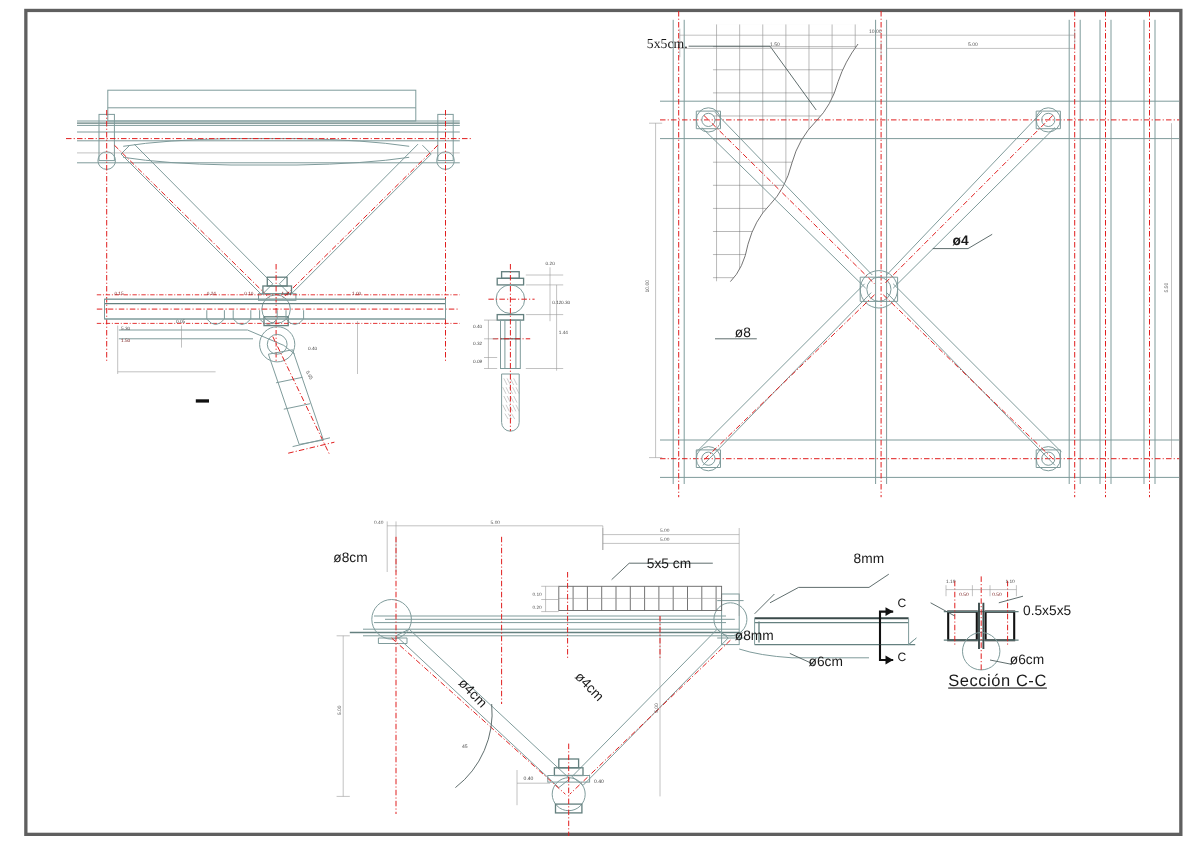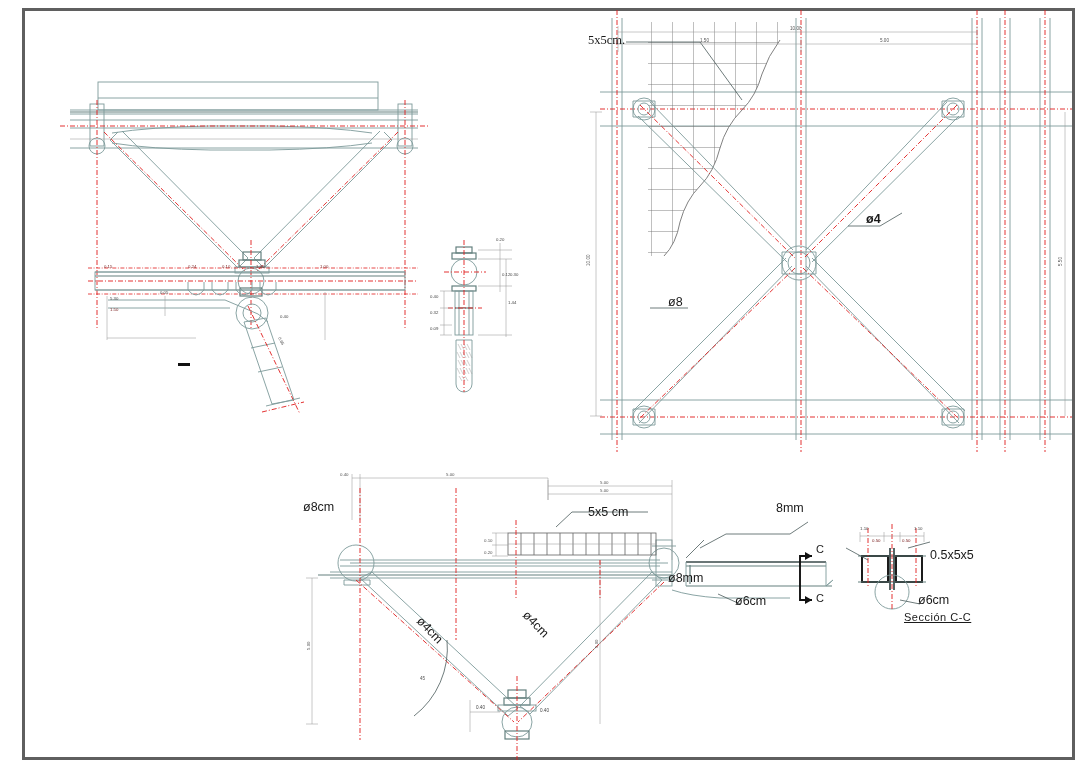--- a/index.html
+++ b/index.html
@@ -3,21 +3,21 @@
 <meta charset="utf-8">
 <style>
   html,body{margin:0;padding:0;background:#ffffff;}
   body{width:1087px;height:768px;overflow:hidden;font-family:"Liberation Sans",sans-serif;}
   #sheet{position:relative;width:1087px;height:768px;background:#ffffff;}
   #frame{position:absolute;left:22px;top:8px;width:1053px;height:752px;border:3px solid #5f5f5f;background:#ffffff;box-sizing:border-box;}
   #canvas{position:absolute;left:0;top:0;width:1087px;height:768px;}
   .lbl{position:absolute;color:#1a1a1a;font-family:"Liberation Sans",sans-serif;white-space:nowrap;}
   .lbl.big{font-size:12.5px;}
   .lbl.mid{font-size:11px;}
-  .lbl.sec{font-size:11px;text-decoration:underline;letter-spacing:.5px;margin-left:42px;}
+  .lbl.sec{font-size:15px;text-decoration:underline;letter-spacing:.5px;}
   .rot{transform-origin:0 0;}
 </style>
 </head>
 <body>
 
 <div id="sheet">
 
   <div id="frame"></div>
 
   <svg id="canvas" viewBox="0 0 1087 768" xmlns="http://www.w3.org/2000/svg">

